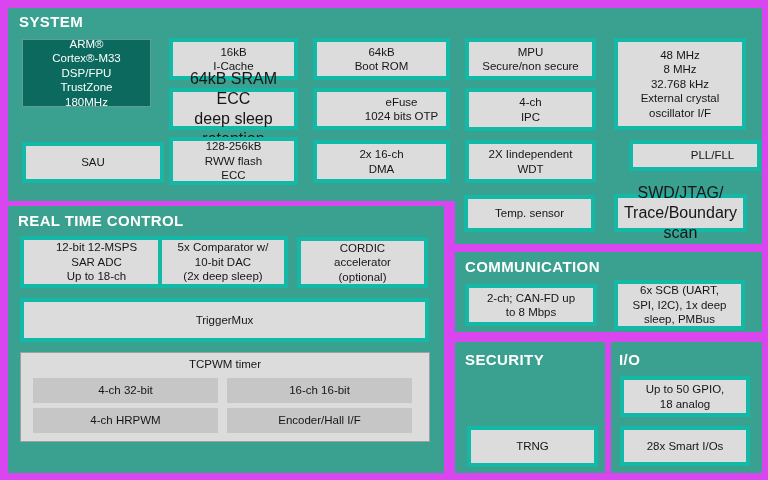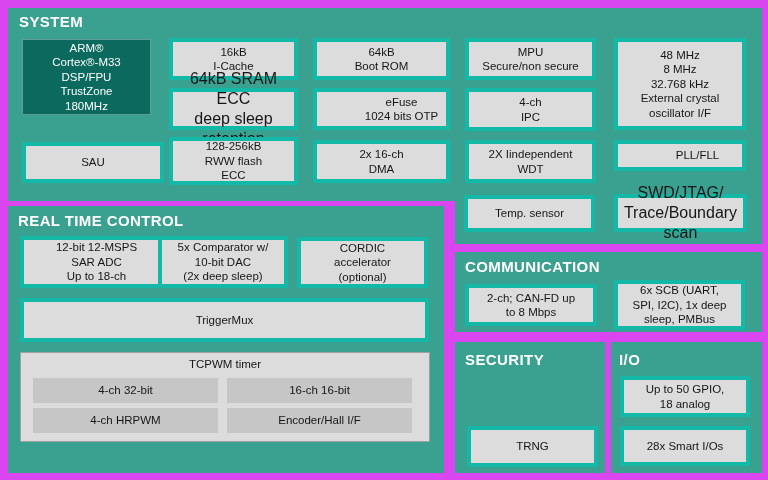--- a/index.html
+++ b/index.html
@@ -40,21 +40,21 @@
   <div class="sec" style="left:455px;top:252px;width:307px;height:80px;"></div>
   <div class="sec" style="left:455px;top:342px;width:150px;height:131px;"></div>
   <div class="sec" style="left:611px;top:342px;width:151px;height:131px;"></div>
 
   <div class="sec-title" style="left:19px;top:13px;">SYSTEM</div>
   <div class="sec-title" style="left:18px;top:212px;">REAL TIME CONTROL</div>
   <div class="sec-title" style="left:465px;top:258px;">COMMUNICATION</div>
   <div class="sec-title" style="left:465px;top:351px;">SECURITY</div>
   <div class="sec-title" style="left:619px;top:351px;">I/O</div>
 
-  <div class="block dark" style="left:22px;top:39px;width:129px;height:76px;">ARM®
+  <div class="block dark" style="left:22px;top:39px;width:129px;height:68px;">ARM®
 Cortex®-M33
 DSP/FPU
 TrustZone
 180MHz</div>
   <div class="block" style="left:22px;top:142px;width:142px;height:41px;">SAU</div>
 
   <div class="block" style="left:169px;top:38px;width:129px;height:42px;">16kB
 I-Cache</div>
   <div class="block small" style="left:169px;top:88px;width:129px;height:42px;">64kB SRAM ECC
 deep sleep retention</div>
@@ -75,21 +75,21 @@
 IPC</div>
   <div class="block" style="left:465px;top:140px;width:131px;height:43px;">2X Iindependent
 WDT</div>
   <div class="block" style="left:464px;top:195px;width:131px;height:37px;">Temp. sensor</div>
 
   <div class="block" style="left:614px;top:38px;width:132px;height:92px;">48 MHz
 8 MHz
 32.768 kHz
 External crystal
 oscillator I/F</div>
-  <div class="block" style="left:614px;top:140px;width:132px;height:31px;padding-left:35px;">PLL/FLL</div>
+  <div class="block" style="left:629px;top:140px;width:132px;height:31px;padding-left:35px;">PLL/FLL</div>
   <div class="block small" style="left:614px;top:194px;width:133px;height:38px;">SWD/JTAG/
 Trace/Boundary scan</div>
 
   <div class="block" style="left:20px;top:236px;width:153px;height:52px;">12-bit 12-MSPS
 SAR ADC
 Up to 18-ch</div>
   <div class="block" style="left:158px;top:236px;width:130px;height:52px;">5x Comparator w/
 10-bit DAC
 (2x deep sleep)</div>
   <div class="block" style="left:297px;top:237px;width:131px;height:51px;">CORDIC

